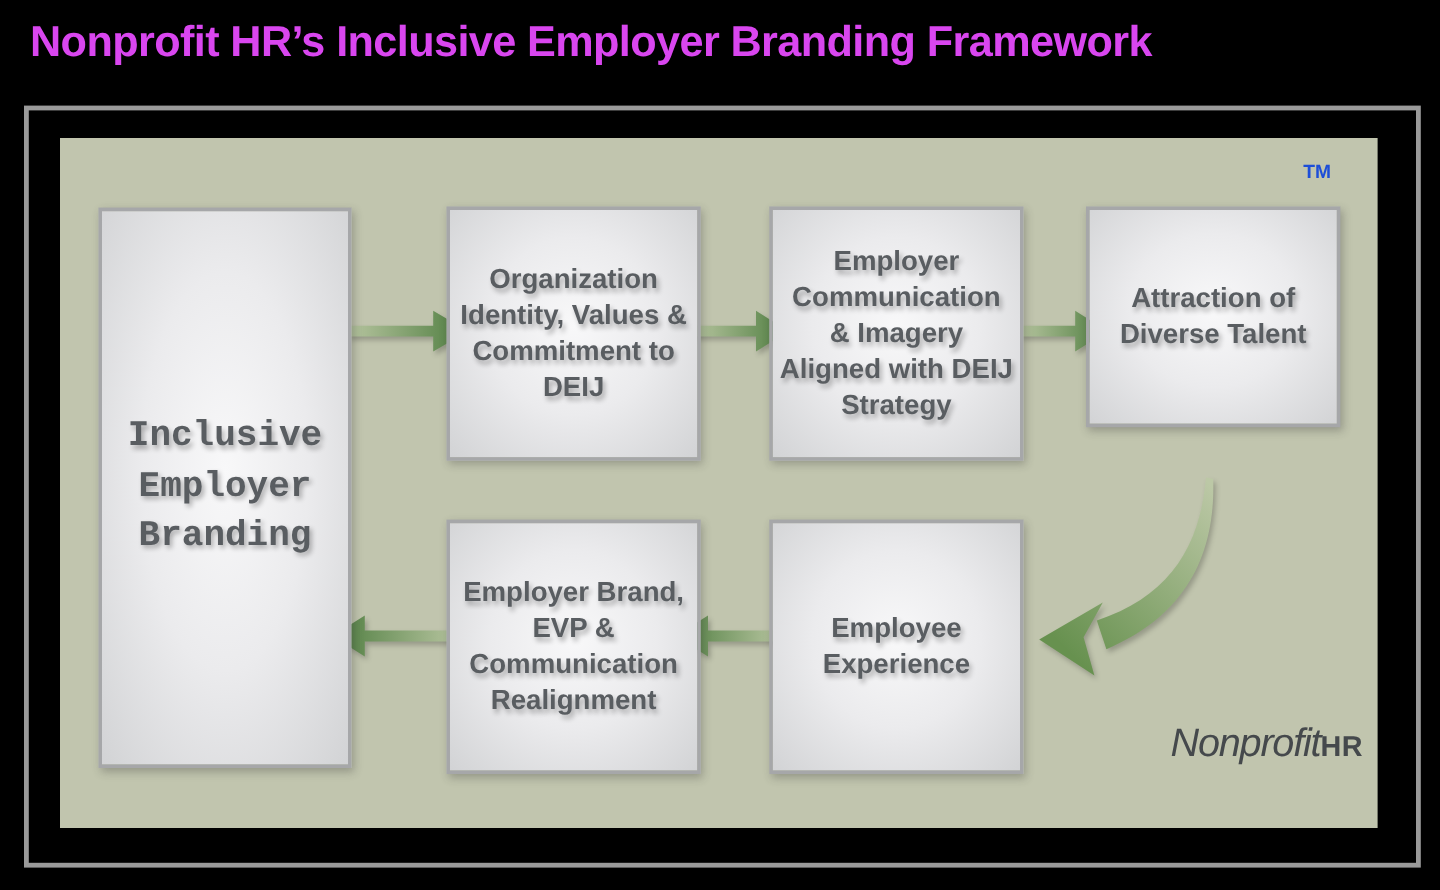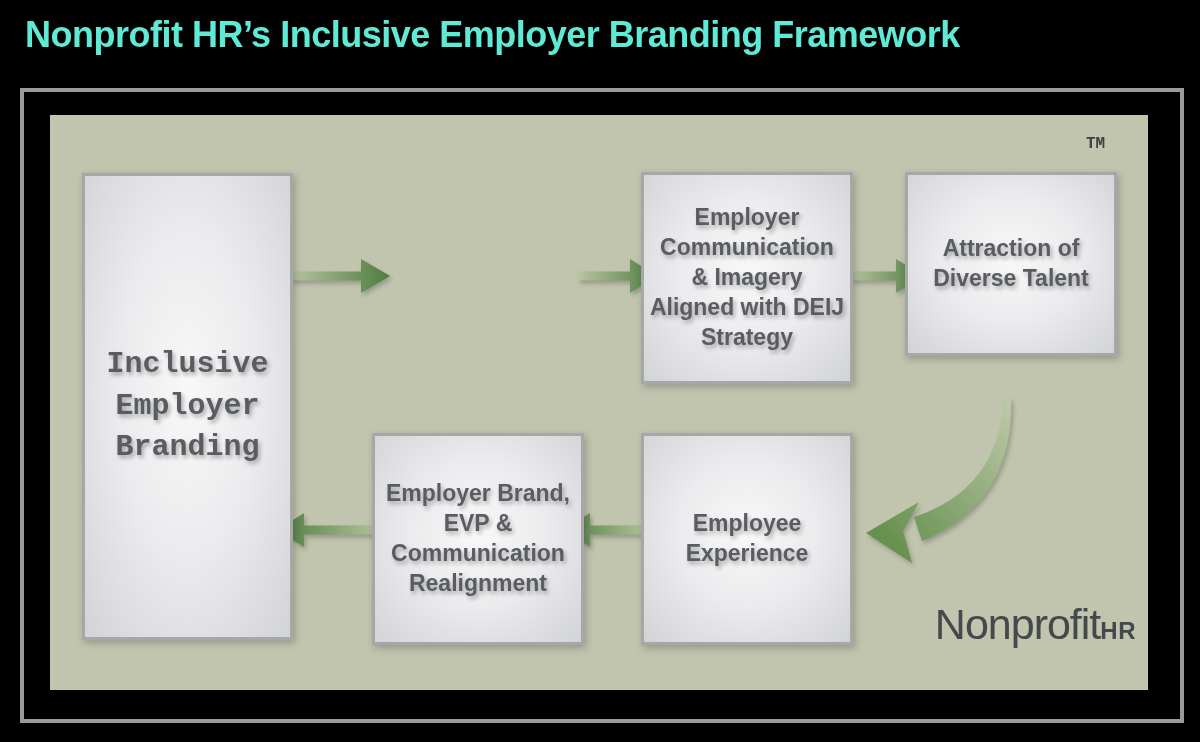--- a/index.html
+++ b/index.html
@@ -10,21 +10,21 @@
     font-family: "Liberation Sans", sans-serif;
     overflow: hidden;
   }
 
   .page-title {
     position: absolute;
     left: 25px; top: 14px;
     font-size: 36px;
     font-weight: bold;
     letter-spacing: -0.5px;
-    color: #5eead4;
+    color: #d946ef;
     white-space: nowrap;
   }
 
   .frame {
     position: absolute;
     left: 20px; top: 88px;
     width: 1156px; height: 627px;
     border: 4px solid #9a9a9a;
     background: #000000;
   }
@@ -61,42 +61,42 @@
   .box-top2   { left: 591px; top: 57px;  width: 212px; height: 212px; }
   .box-top3   { left: 855px; top: 57px;  width: 212px; height: 184px; }
   .box-bot1   { left: 322px; top: 318px; width: 212px; height: 212px; }
   .box-bot2   { left: 591px; top: 318px; width: 212px; height: 212px; align-items: center; }
 
   .trademark {
     position: absolute;
     left: 1036px; top: 20px;
     font-size: 16px;
     font-weight: bold;
-    color: #404040;
-    font-family: Liberation Mono, monospace;
+    color: #1d4ed8;
   }
 
   .arrows {
     position: absolute;
     left: 0; top: 0;
     width: 1098px; height: 575px;
   }
   .arrows g { filter: drop-shadow(2px 3px 2px rgba(0,0,0,0.22)); }
 
   .logo {
     position: absolute;
     right: 12px; top: 485px;
     display: flex;
     align-items: baseline;
     color: #45494c;
   }
   .logo-wordmark {
-    font-size: 43px;
+    font-size: 33px;
     font-weight: normal;
     letter-spacing: -1px;
+    font-style: italic;
   }
   .logo-suffix {
     font-size: 24px;
     font-weight: bold;
     letter-spacing: 0.5px;
   }
 </style>
 </head>
 <body>
 
@@ -154,20 +154,26 @@
       <polygon fill="url(#gE)" points="332,410.5 254,410.5 254,398 227,415 254,432 254,419.5 332,419.5"></polygon>
     </g>
   </svg>
 
   <div class="box box-main">
     <div class="box-label large">Inclusive
 Employer
 Branding</div>
   </div>
 
+  <div class="box box-top1">
+    <div class="box-label normal">Organization
+Identity, Values &amp;
+Commitment to
+DEIJ</div>
+  </div>
 
   <div class="box box-top2">
     <div class="box-label normal">Employer
 Communication
 &amp; Imagery
 Aligned with DEIJ
 Strategy</div>
   </div>
 
   <div class="box box-top3">

